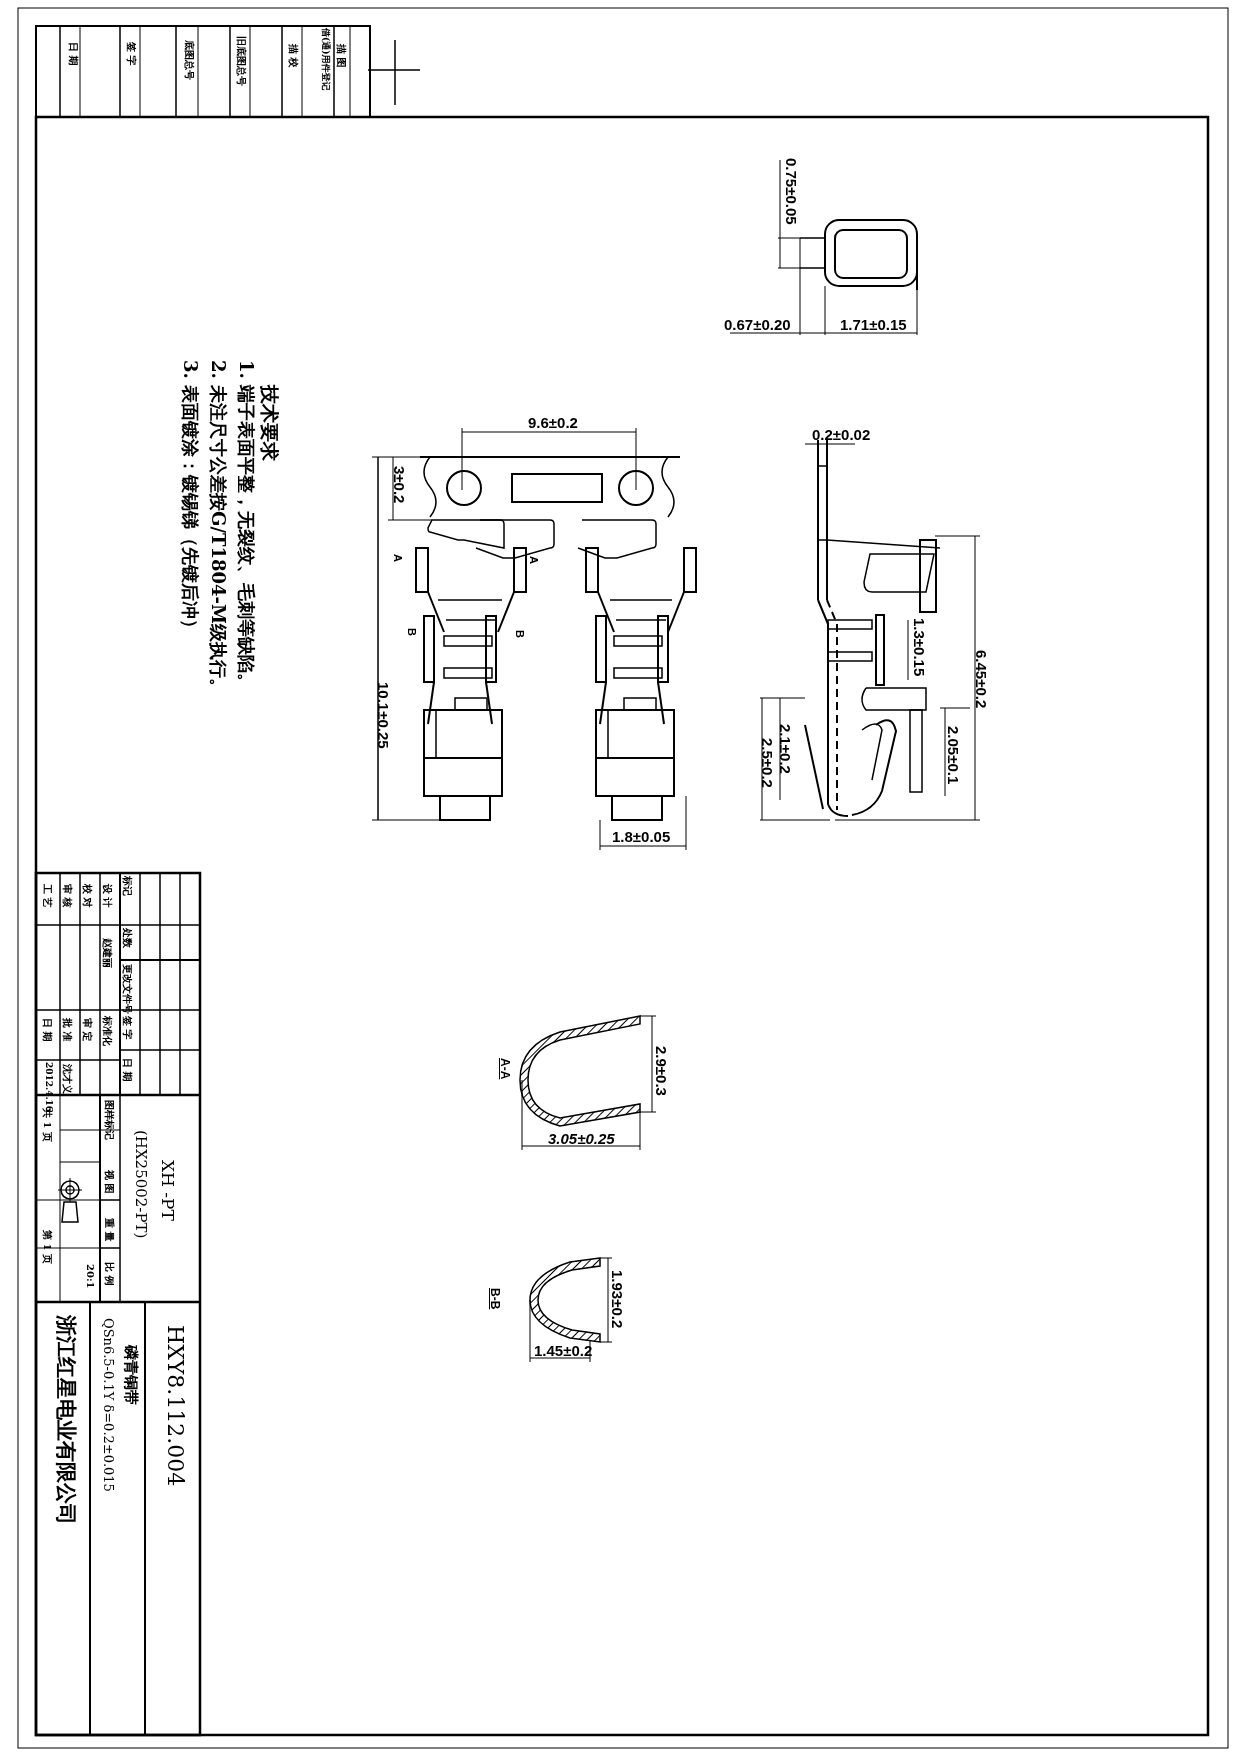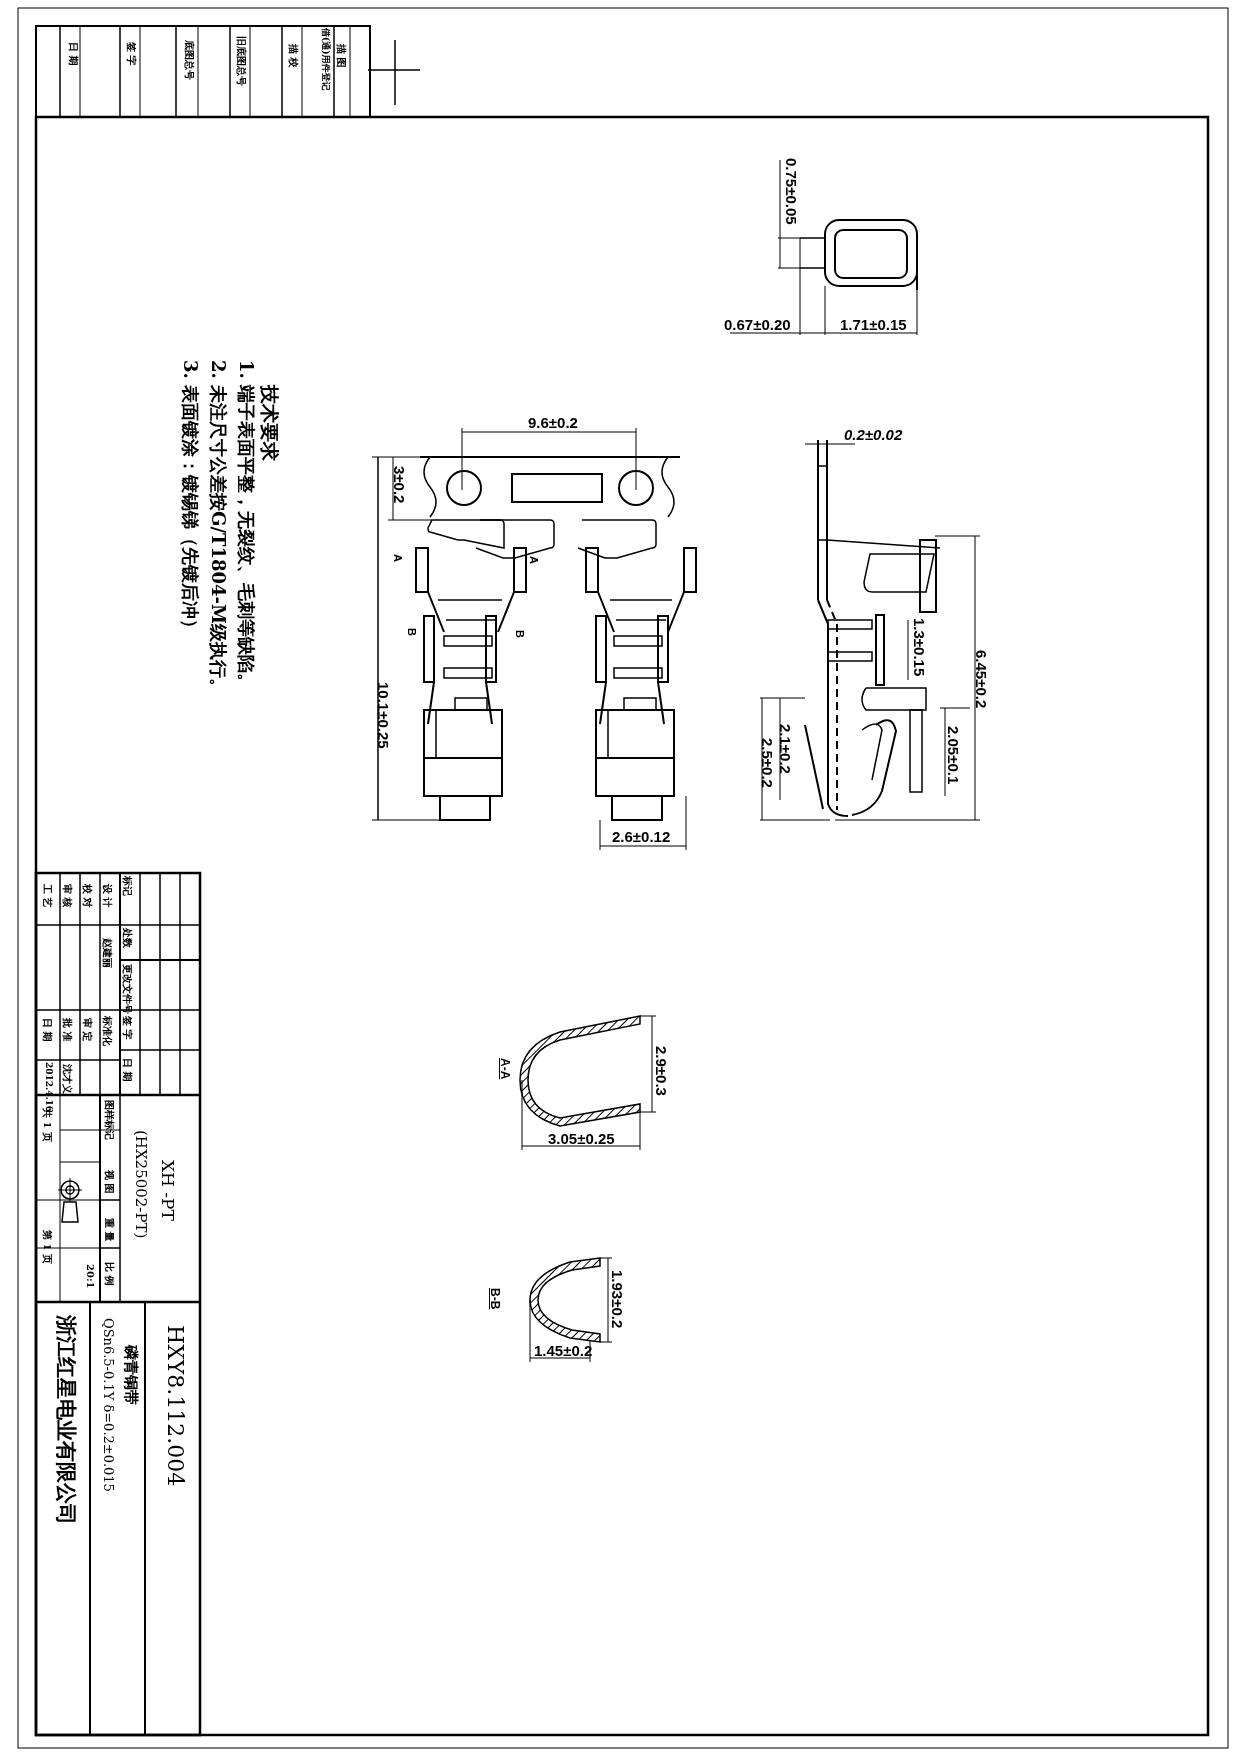--- a/index.html
+++ b/index.html
@@ -226,35 +226,35 @@
 <div class="rot cn" style="left:230px;top:360px;font-size:18px;">2. 未注尺寸公差按G/T1804-M级执行。</div>
 <div class="rot cn" style="left:202px;top:360px;font-size:18px;">3. 表面镀涂：镀锡锑（先镀后冲）</div>
 
 <div class="rot dim" style="left:800px;top:158px;">0.75±0.05</div>
 <div class="abs dim" style="left:724px;top:316px;">0.67±0.20</div>
 <div class="abs dim" style="left:840px;top:316px;">1.71±0.15</div>
 
 <div class="abs dim" style="left:528px;top:414px;">9.6±0.2</div>
 <div class="rot dim" style="left:408px;top:466px;">3±0.2</div>
 <div class="rot dim" style="left:392px;top:682px;">10.1±0.25</div>
-<div class="abs dim" style="left:612px;top:828px;">2.6±0.12</div>
+<div class="abs dim" style="left:612px;top:828px;">1.8±0.05</div>
 <div class="rot dim" style="left:404px;top:554px;font-size:11px;">A</div>
 <div class="rot dim" style="left:540px;top:556px;font-size:11px;">A</div>
 <div class="rot dim" style="left:418px;top:628px;font-size:11px;">B</div>
 <div class="rot dim" style="left:526px;top:630px;font-size:11px;">B</div>
 
-<div class="abs dim" style="left:844px;top:426px;font-style:italic;">0.2±0.02</div>
+<div class="abs dim" style="left:812px;top:426px;">0.2±0.02</div>
 <div class="rot dim" style="left:990px;top:650px;">6.45±0.2</div>
 <div class="rot dim" style="left:928px;top:618px;">1.3±0.15</div>
 <div class="rot dim" style="left:794px;top:724px;">2.1±0.2</div>
 <div class="rot dim" style="left:776px;top:738px;">2.5±0.2</div>
 <div class="rot dim" style="left:962px;top:726px;">2.05±0.1</div>
 
 <div class="rot dim" style="left:512px;top:1058px;font-size:12px;text-decoration:underline;">A-A</div>
-<div class="abs dim" style="left:548px;top:1130px;">3.05±0.25</div>
+<div class="abs dim" style="left:548px;top:1130px;font-style:italic;">3.05±0.25</div>
 <div class="rot dim" style="left:670px;top:1046px;">2.9±0.3</div>
 
 <div class="rot dim" style="left:502px;top:1288px;font-size:12px;text-decoration:underline;">B-B</div>
 <div class="abs dim" style="left:534px;top:1342px;">1.45±0.2</div>
 <div class="rot dim" style="left:626px;top:1270px;">1.93±0.2</div>
 
 <div class="rot tb" style="left:134px;top:876px;">标记</div>
 <div class="rot tb" style="left:134px;top:928px;">处数</div>
 <div class="rot tb" style="left:134px;top:964px;">更改文件号</div>
 <div class="rot tb" style="left:134px;top:1016px;">签 字</div>

